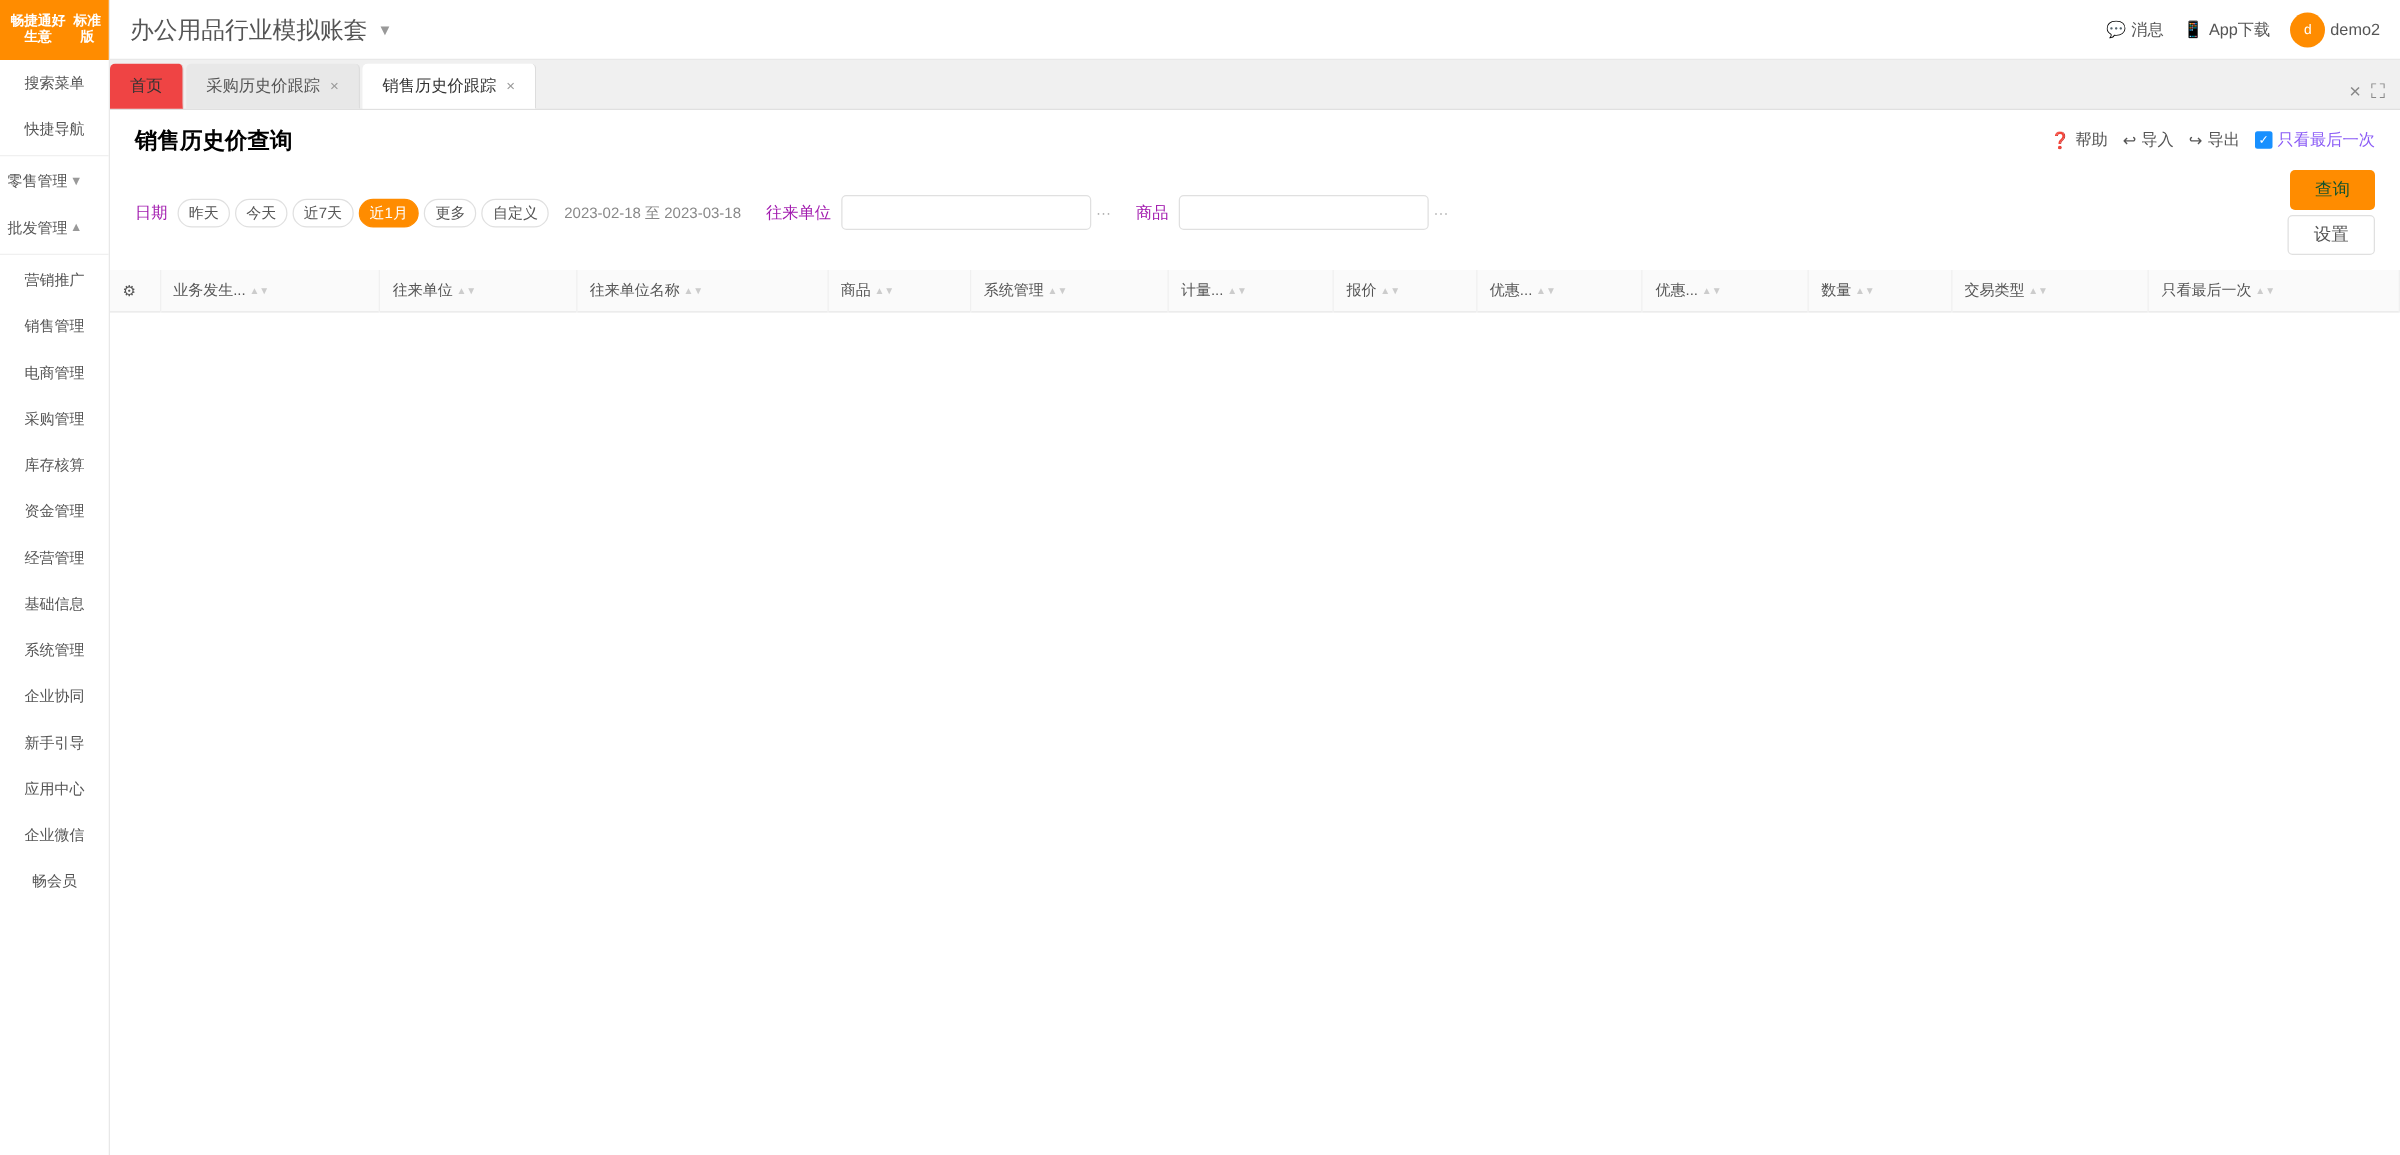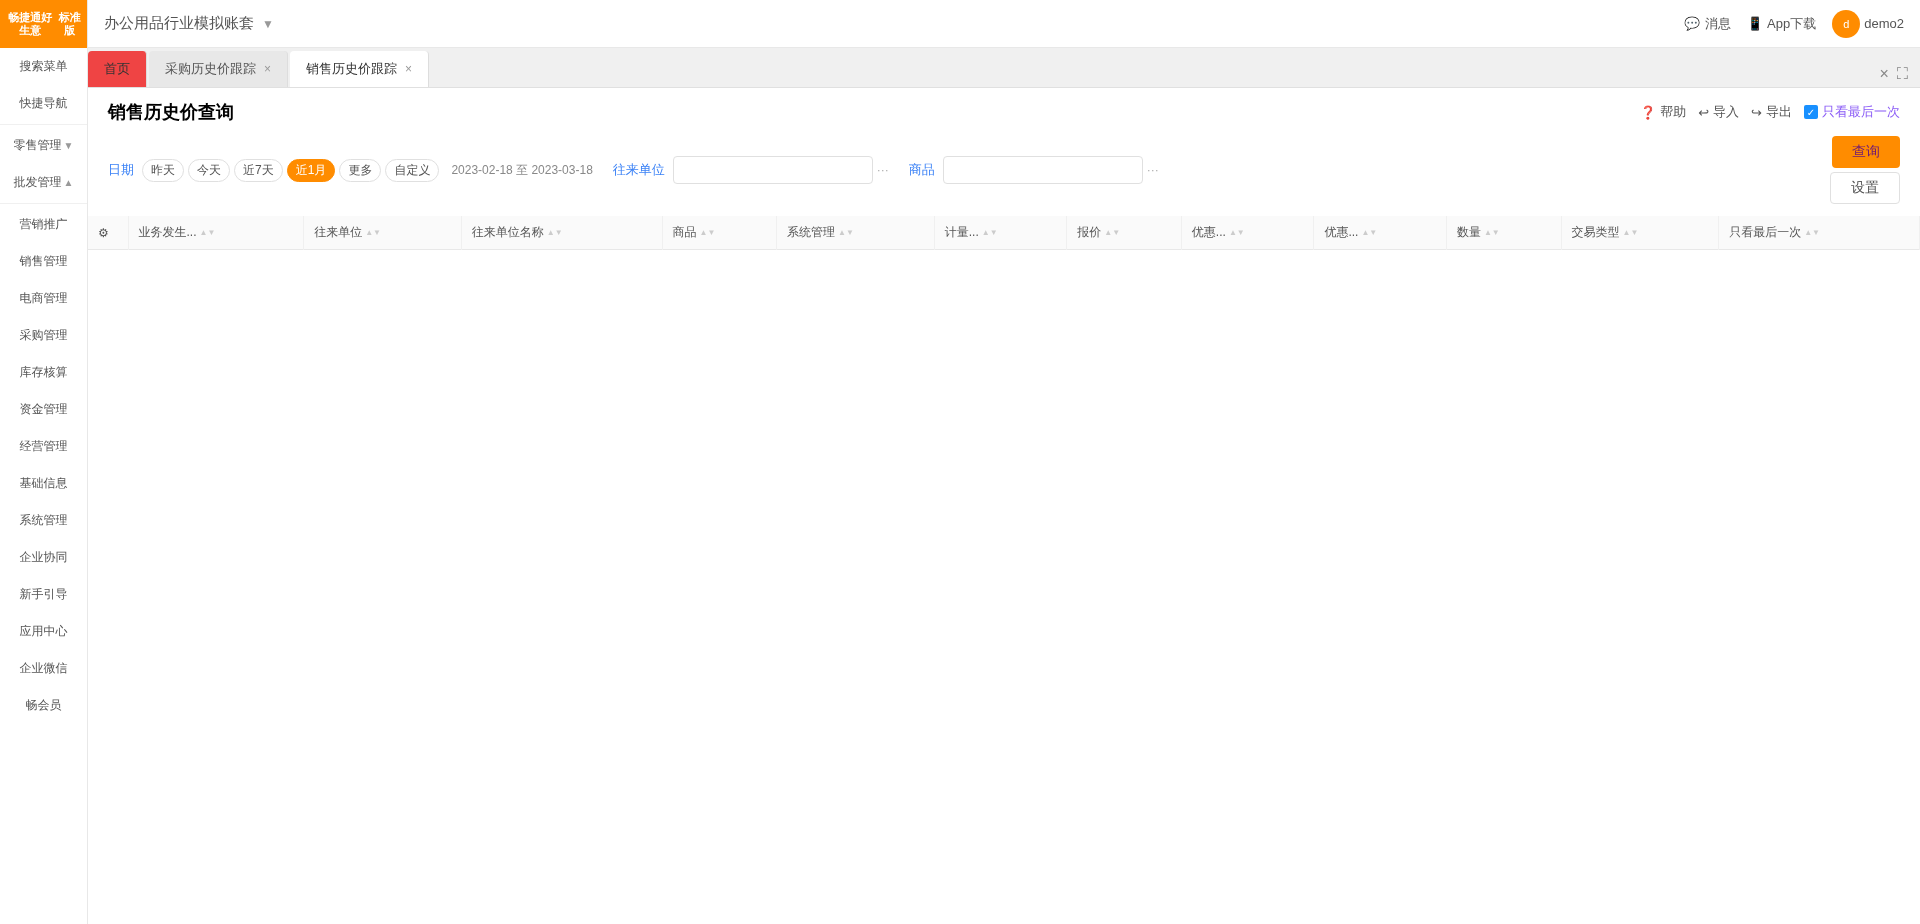--- a/index.html
+++ b/index.html
@@ -4,31 +4,31 @@
   <style>
     * { margin: 0; padding: 0; box-sizing: border-box; }
     body { font-family: 'Microsoft YaHei', Arial, sans-serif; font-size: 13px; background: #f5f5f5; color: #333; width: 1920px; height: 924px; overflow: hidden; display: flex; }
 
     
     .sidebar { width: 88px; background: #fff; height: 924px; display: flex; flex-direction: column; border-right: 1px solid #e8e8e8; flex-shrink: 0; }
     .sidebar-logo { height: 48px; background: #ff8c00; display: flex; align-items: center; justify-content: center; flex-direction: row; padding: 4px; }
     .sidebar-logo-text { color: #fff; font-size: 11px; font-weight: bold; line-height: 1.2; text-align: center; }
 
     .sidebar-item { padding: 10px 4px; text-align: center; cursor: pointer; font-size: 12px; color: #555; display: flex; flex-direction: column; align-items: center; gap: 3px; border-bottom: none; }
-    .sidebar-item.has-sub { display: flex; flex-direction: row; align-items: center; justify-content: center; gap: 2px; padding: 10px 6px; }
+    .sidebar-item.has-sub { display: flex; flex-direction: row; align-items: center; justify-content: flex-start; gap: 2px; padding: 10px 6px; }
     .sidebar-item .arrow { font-size: 10px; color: #999; }
     .sidebar-divider { height: 1px; background: #f0f0f0; margin: 2px 0; }
 
     
     .main { flex: 1; display: flex; flex-direction: column; height: 924px; overflow: hidden; }
 
     
     .topbar { height: 48px; background: #fff; display: flex; align-items: center; padding: 0 16px; border-bottom: 1px solid #e8e8e8; justify-content: space-between; }
     .topbar-left { display: flex; align-items: center; gap: 8px; }
-    .topbar-title { font-size: 15px; color: #555; }
+    .topbar-title { font-size: 19px; color: #555; }
     .topbar-dropdown { color: #999; font-size: 12px; cursor: pointer; }
     .topbar-right { display: flex; align-items: center; gap: 16px; }
     .topbar-action { display: flex; align-items: center; gap: 4px; cursor: pointer; color: #555; font-size: 13px; }
     .user-avatar { width: 28px; height: 28px; border-radius: 50%; background: #ff8c00; display: flex; align-items: center; justify-content: center; color: #fff; font-size: 11px; }
 
     
     .tabs { height: 40px; background: #f0f0f0; display: flex; align-items: flex-end; padding: 0 0 0 0; border-bottom: 1px solid #e0e0e0; }
     .tab { height: 36px; padding: 0 16px; display: flex; align-items: center; gap: 6px; cursor: pointer; font-size: 13px; background: #e8e8e8; border-right: 1px solid #ddd; color: #555; border-radius: 4px 4px 0 0; margin-right: 2px; }
     .tab.home { background: #ef4444; color: #333; font-weight: normal; }
     .tab.active { background: #fff; color: #333; }
@@ -42,29 +42,29 @@
     .page-title { font-size: 18px; font-weight: bold; color: #000000; }
     .page-header-actions { display: flex; align-items: center; gap: 12px; }
     .header-action { display: flex; align-items: center; gap: 4px; font-size: 13px; color: #555; cursor: pointer; }
     .checkbox-wrap { display: flex; align-items: center; gap: 4px; font-size: 13px; color: #8b5cf6; }
     .checkbox-checked { width: 14px; height: 14px; background: #1890ff; border-radius: 2px; display: flex; align-items: center; justify-content: center; }
     .checkbox-checked::after { content: '✓'; color: #fff; font-size: 10px; }
 
     
     .filter-bar { padding: 12px 20px; display: flex; align-items: center; gap: 20px; flex-wrap: wrap; }
     .filter-group { display: flex; align-items: center; gap: 8px; }
-    .filter-label { color: #3b82f6; font-size: 13px; white-space: nowrap; }
+    .filter-label { color: #a21caf; font-size: 13px; white-space: nowrap; }
     .date-buttons { display: flex; align-items: center; gap: 4px; }
     .date-btn { padding: 2px 8px; border-radius: 12px; border: 1px solid #e0e0e0; font-size: 12px; cursor: pointer; color: #555; background: #fff; }
     .date-btn.active { background: #ff8c00; color: #fff; border-color: #ff8c00; }
     .date-range { font-size: 12px; color: #888; margin-left: 4px; }
     .filter-input { display: flex; align-items: center; gap: 4px; }
     .filter-text-input { width: 200px; height: 28px; border: 1px solid #e0e0e0; border-radius: 4px; padding: 0 8px; font-size: 12px; color: #555; }
     .filter-dots { color: #aaa; font-size: 12px; cursor: pointer; }
-    .query-btn { background: #ff8c00; color: #701a75; border: none; border-radius: 4px; padding: 4px 20px; font-size: 14px; cursor: pointer; height: 32px; }
+    .query-btn { background: #ff8c00; color: #14532d; border: none; border-radius: 4px; padding: 4px 20px; font-size: 14px; cursor: pointer; height: 32px; }
     .settings-btn { background: #fff; color: #555; border: 1px solid #e0e0e0; border-radius: 4px; padding: 4px 20px; font-size: 14px; cursor: pointer; height: 32px; }
 
     
     .table-wrap { flex: 1; overflow: auto; margin: 0 0; }
     table { width: 100%; border-collapse: collapse; font-size: 12px; }
     thead tr { background: #fafafa; border-bottom: 1px solid #e8e8e8; }
     th { padding: 8px 10px; text-align: left; color: #555; font-weight: normal; border-right: 1px solid #f0f0f0; white-space: nowrap; cursor: pointer; user-select: none; }
     .th-sort { display: inline-flex; align-items: center; gap: 3px; }
     .sort-icon { display: flex; flex-direction: column; font-size: 8px; line-height: 1; color: #ccc; }
     .th-gear { width: 40px; }

